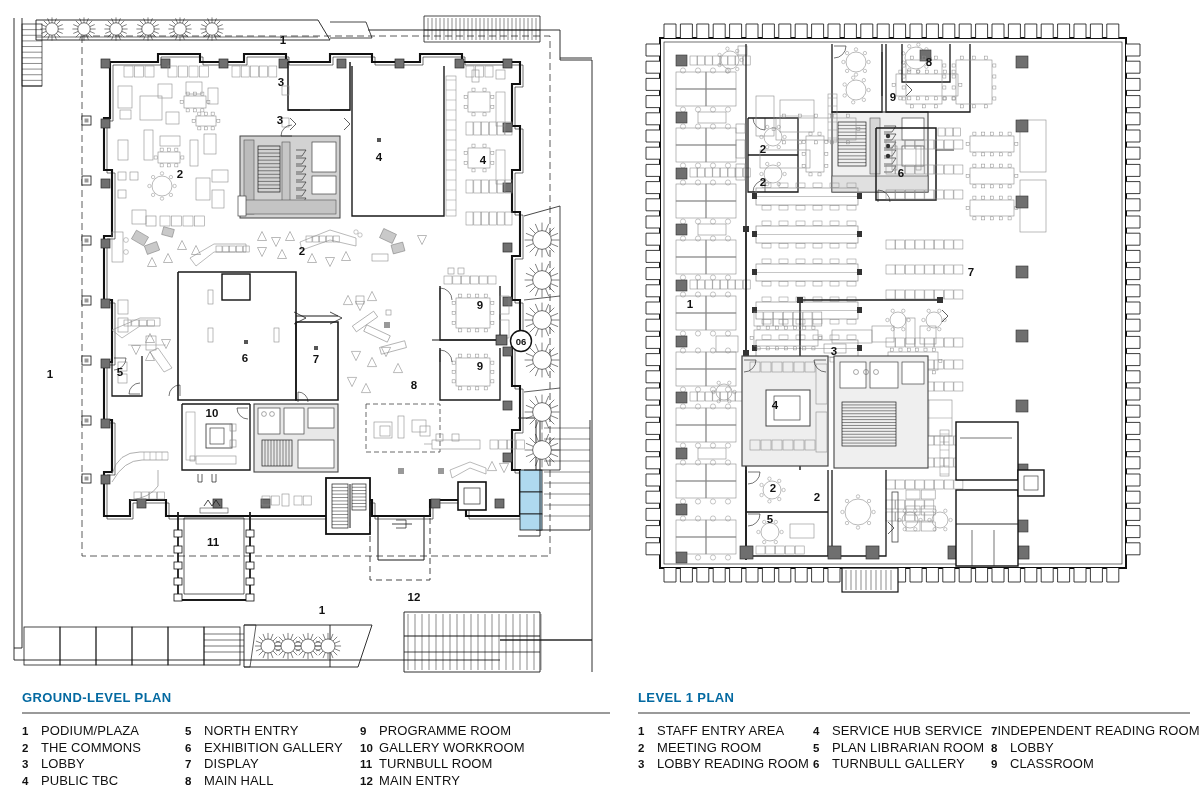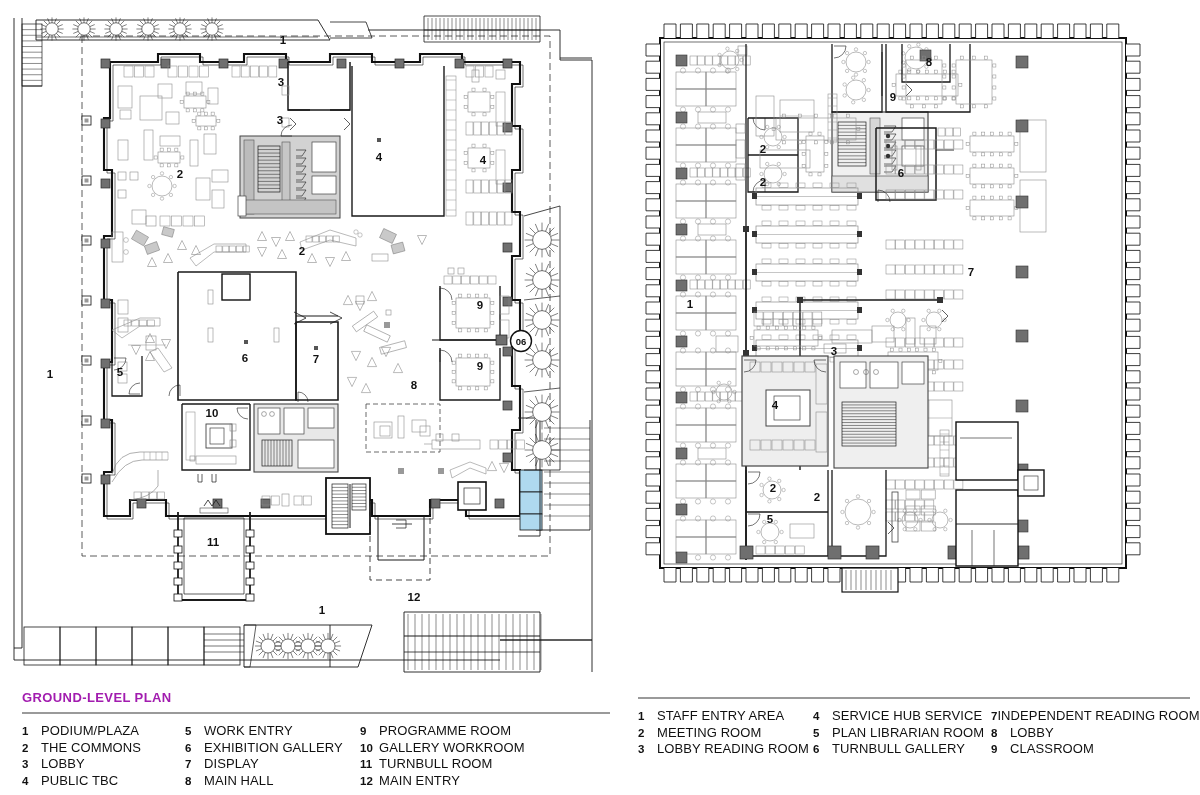--- a/index.html
+++ b/index.html
@@ -4,21 +4,21 @@
 <style>
   html,body{margin:0;padding:0;background:#ffffff;}
   body{width:1200px;height:795px;overflow:hidden;
        font-family:"Liberation Sans",sans-serif;color:#111;}
   #sheet{position:relative;width:1200px;height:795px;}
 
   .plan-svg{position:absolute;top:0;left:0;}
 
   
   .legend-block{position:absolute;}
-  .legend-title{font-size:13px;font-weight:bold;letter-spacing:.4px;color:#a21caf;}
+  .legend-title{font-size:13px;font-weight:bold;letter-spacing:.4px;color:#0369a1;}
   .legend-rule{height:2px;background:#9a9a9a;margin-top:7px;}
   .legend-cols{display:flex;margin-top:9px;}
   .legend-col{display:flex;flex-direction:column;}
   .legend-row{display:flex;align-items:baseline;height:16.5px;}
   .legend-num{font-size:11.5px;font-weight:bold;width:19px;text-align:left;color:#111;}
   .legend-lbl{font-size:13px;color:#111;letter-spacing:.1px;white-space:nowrap;}
 </style>
 </head>
 <body>
 
@@ -2225,21 +2225,21 @@
             <span class="legend-lbl">LOBBY</span>
           </div>
           <div class="legend-row">
             <span class="legend-num">4</span>
             <span class="legend-lbl">PUBLIC TBC</span>
           </div>
         </div>
         <div class="legend-col" style="width: 175px;">
           <div class="legend-row">
             <span class="legend-num">5</span>
-            <span class="legend-lbl">WORK ENTRY</span>
+            <span class="legend-lbl">NORTH ENTRY</span>
           </div>
           <div class="legend-row">
             <span class="legend-num">6</span>
             <span class="legend-lbl">EXHIBITION GALLERY</span>
           </div>
           <div class="legend-row">
             <span class="legend-num">7</span>
             <span class="legend-lbl">DISPLAY</span>
           </div>
           <div class="legend-row">
@@ -2262,20 +2262,21 @@
           </div>
           <div class="legend-row">
             <span class="legend-num">12</span>
             <span class="legend-lbl">MAIN ENTRY</span>
           </div>
         </div>
       </div>
   </div>
 
   <div class="legend-block" style="left:638px; top:690px; width:552px;">
+    <div class="legend-title">LEVEL 1 PLAN</div>
     <div class="legend-rule"></div>
     <div class="legend-cols" id="level1-legend-cols">
         <div class="legend-col" style="width: 175px;">
           <div class="legend-row">
             <span class="legend-num">1</span>
             <span class="legend-lbl">STAFF ENTRY AREA</span>
           </div>
           <div class="legend-row">
             <span class="legend-num">2</span>
             <span class="legend-lbl">MEETING ROOM</span>

